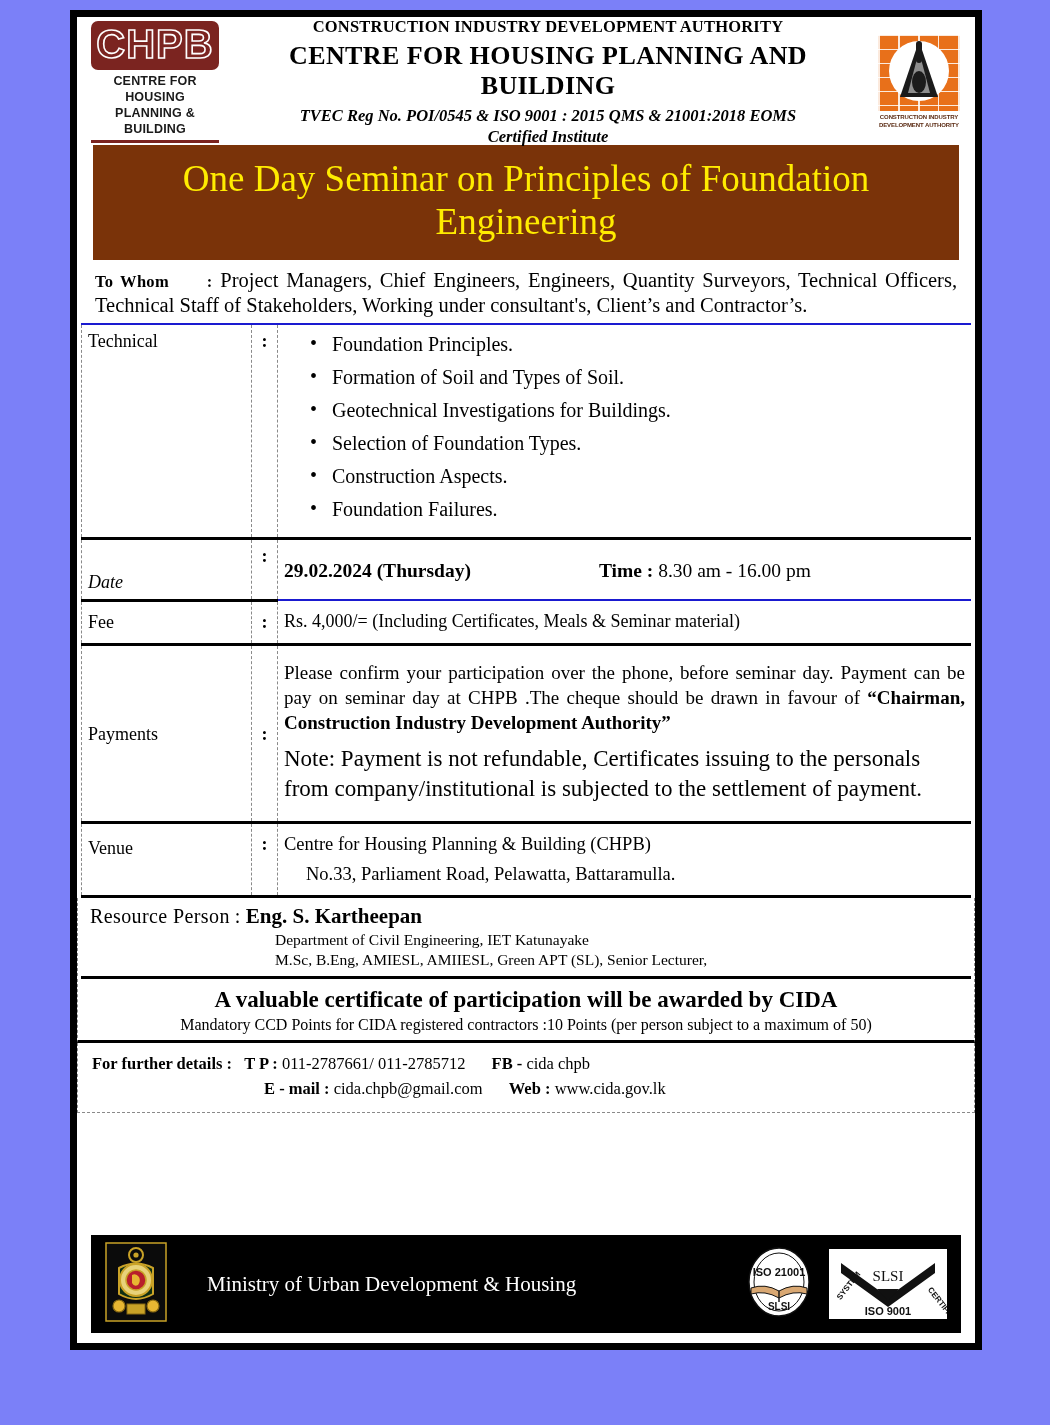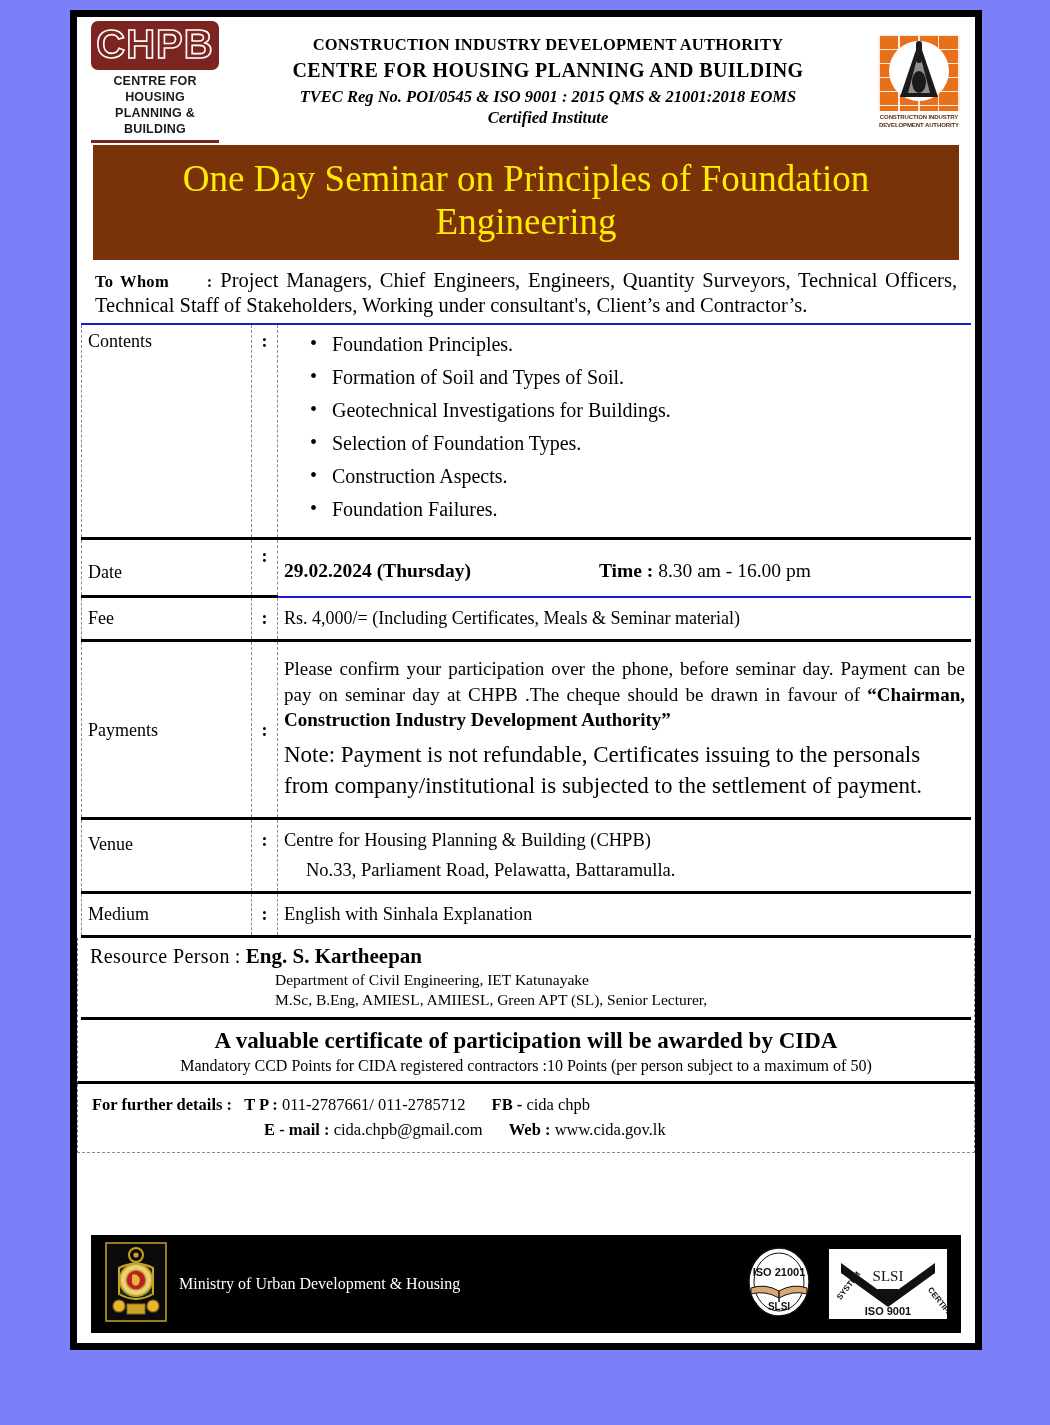--- a/index.html
+++ b/index.html
@@ -64,21 +64,21 @@
     flex: 1 1 auto;
     text-align: center;
     padding: 0 6px;
   }
   .head-l1 {
     font-weight: bold; font-size: 16.5px;
     letter-spacing: 0.2px;
     color: #000;
   }
   .head-l2 {
-    font-weight: bold; font-size: 20px;
+    font-weight: bold; font-size: 26px;
     letter-spacing: 0.4px;
     margin-top: 4px;
     color: #000;
   }
   .head-l3 {
     font-weight: bold; font-style: italic;
     font-size: 16.5px;
     margin-top: 5px;
     line-height: 1.25;
     color: #000;
@@ -227,22 +227,22 @@
   .footer {
     position: absolute;
     left: 14px; right: 14px; bottom: 10px;
     height: 98px;
     background: #000;
     display: flex; align-items: center;
     padding: 0 14px;
   }
   .emblem { width: 62px; flex: 0 0 62px; }
   .ministry {
-    color: #fff; font-size: 16px;
-    margin-left: 12px; flex: 1 1 auto;
+    color: #fff; font-size: 21px;
+    margin-left: 40px; flex: 1 1 auto;
   }
   .iso21001 { width: 72px; flex: 0 0 72px; margin-right: 14px; }
   .iso9001 {
     width: 118px; flex: 0 0 118px; height: 70px;
     background: #fff;
   }
 </style>
 </head>
 <body>
 
@@ -295,36 +295,36 @@
 
   <div class="towhom">
     <span class="lbl">To Whom</span>
     <span class="lbl" style="padding-left:30px;">:</span>
     <span>Project Managers,  Chief Engineers, Engineers, Quantity Surveyors, Technical Officers, Technical Staff of Stakeholders, Working under consultant's, Client’s and Contractor’s.</span>
   </div>
 
   <table class="grid-tbl">
     <tbody>
           <tr class="rowline">
-      <td class="lab">Contents</td>
+      <td class="lab">Technical</td>
       <td class="colon">:</td>
       <td class="val">
         <ul class="contents">
           <li>Foundation Principles.</li>
           <li>Formation of Soil and Types of Soil.</li>
           <li>Geotechnical Investigations for Buildings.</li>
           <li>Selection of Foundation Types.</li>
           <li>Construction Aspects.</li>
           <li>Foundation Failures.</li>
         </ul>
       </td>
     </tr>
 
     <tr class="rowline rowline-blue">
-      <td class="lab" style="padding-top:22px;">Date</td>
+      <td class="lab" style="padding-top:32px;font-style:italic;">Date</td>
       <td class="colon">:</td>
       <td class="val" style="padding-top:20px;padding-bottom:14px;">
         <div class="date-row">
           <span class="date-val">29.02.2024 (Thursday)</span>
           <span class="time-val">
             <span class="time-lbl">Time :</span>
             <span>8.30 am -  16.00 pm</span>
           </span>
         </div>
       </td>
@@ -349,25 +349,20 @@
 
     <tr class="rowline">
       <td class="lab" style="padding-top:14px;padding-bottom:10px;">Venue</td>
       <td class="colon" style="padding-top:10px;">:</td>
       <td class="val" style="padding-top:10px;padding-bottom:10px;font-size:18.5px;">
         <div>Centre for Housing Planning &amp; Building (CHPB)</div>
         <div class="venue-l2">No.33,  Parliament Road, Pelawatta, Battaramulla.</div>
       </td>
     </tr>
 
-    <tr class="rowline">
-      <td class="lab" style="padding-top:10px;padding-bottom:10px;">Medium</td>
-      <td class="colon" style="padding-top:10px;">:</td>
-      <td class="val" style="padding-top:10px;padding-bottom:10px;font-size:18.5px;">English with Sinhala Explanation</td>
-    </tr>
   </tbody>
       </table>
 
   <div class="rp-wrap">
     <div class="rp-line1">
       <span class="rp-lbl">Resource Person</span>
       <span class="rp-lbl">:</span>
       <span class="rp-name">Eng. S. Kartheepan</span>
     </div>
     <div class="rp-sub">

